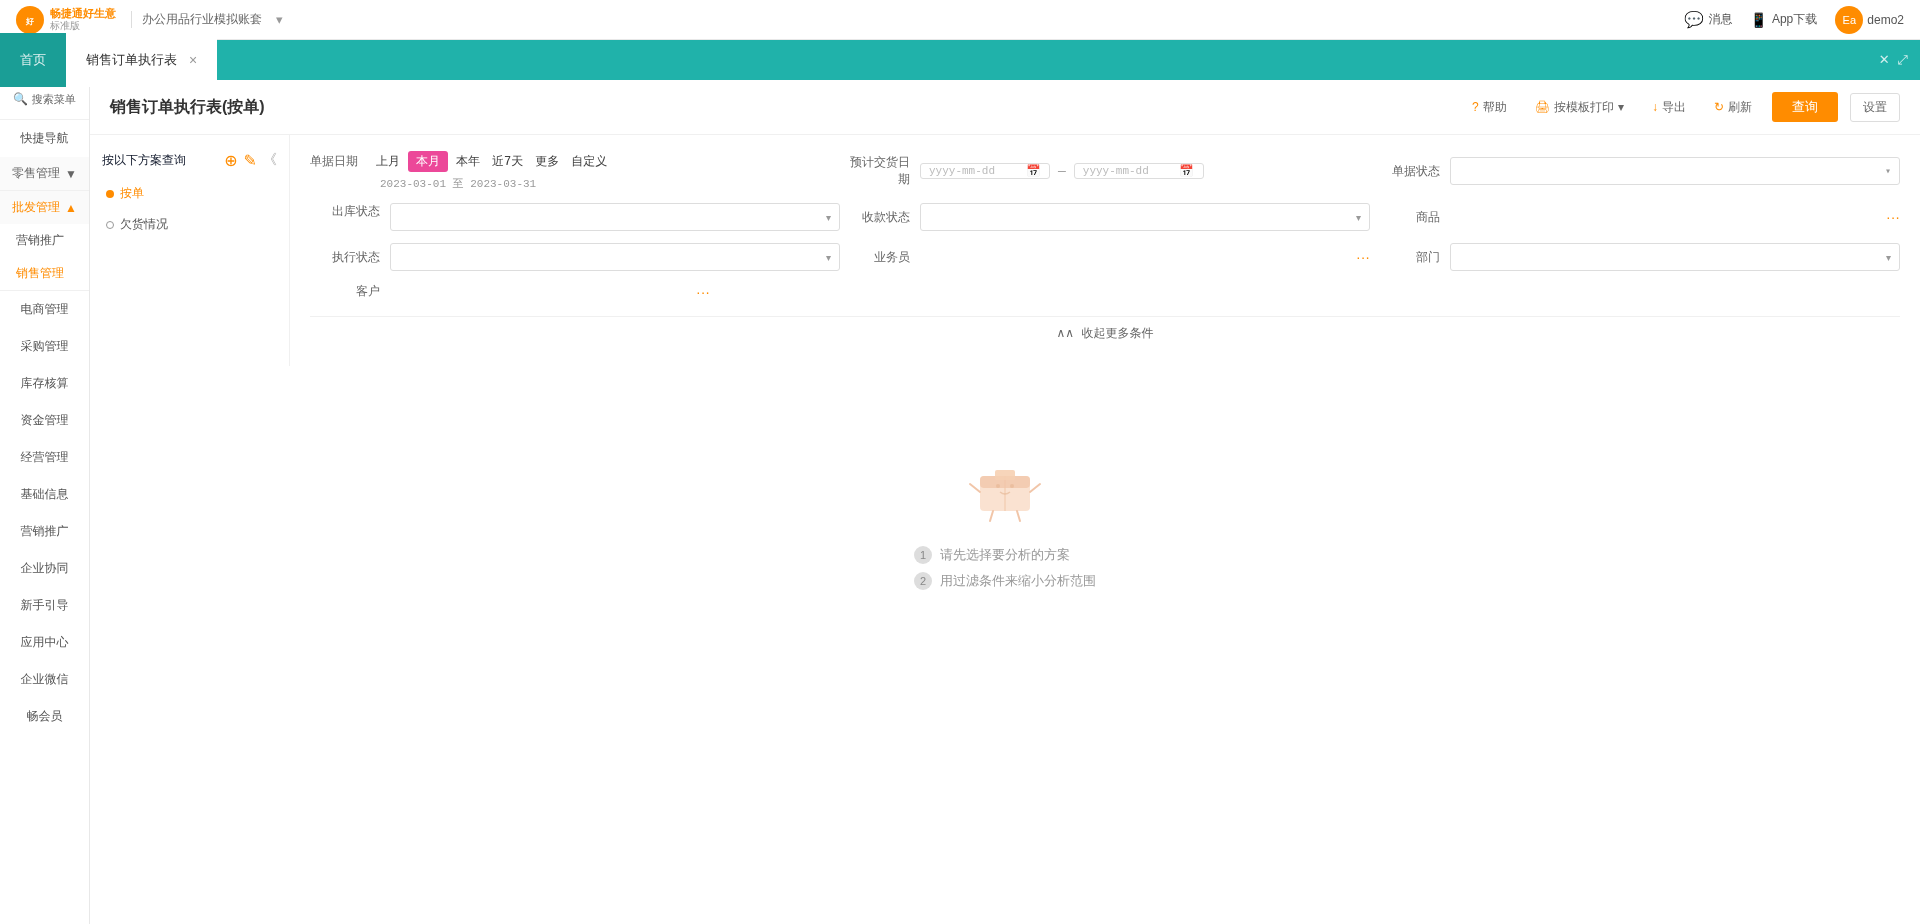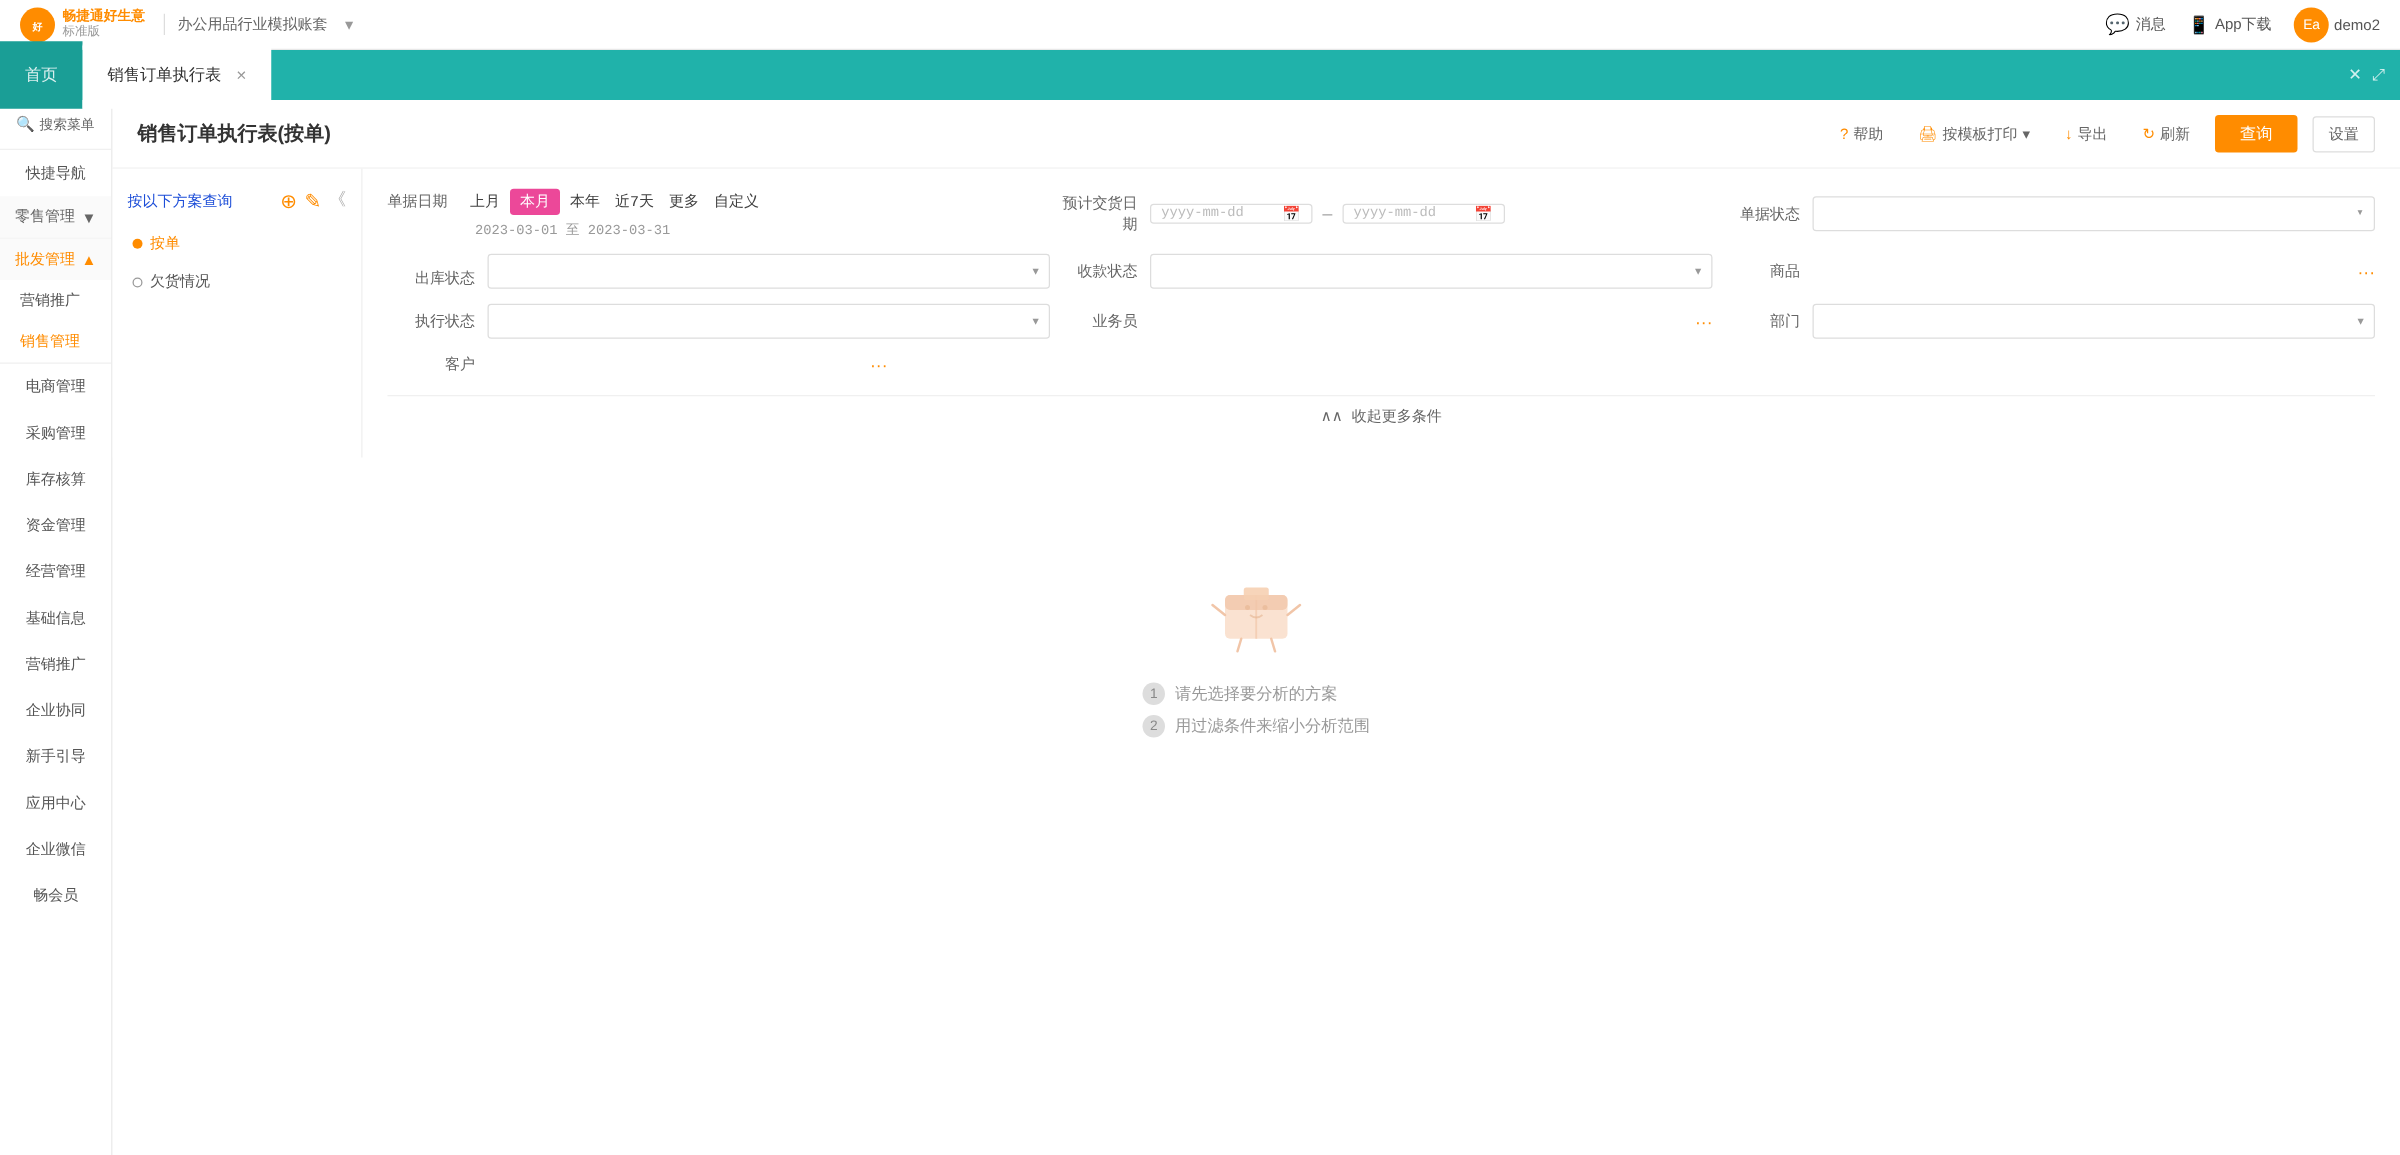--- a/index.html
+++ b/index.html
@@ -543,21 +543,21 @@
           <div class="action-btn secondary">
             <span>设置</span>
           </div>
         </div>
       </div>
 
       <div class="filter-panel">
 
         <div class="filter-left">
           <div class="filter-left-header">
-            <span style="font-size:12px;color:#1d4ed8;">按以下方案查询</span>
+            <span style="font-size:12px;color:#0f172a;">按以下方案查询</span>
             <div class="filter-left-icons">
               <span class="orange-text" style="cursor:pointer; font-size:16px;">⊕</span>
               <span class="orange-text" style="cursor:pointer; font-size:16px;">✎</span>
               <span style="cursor:pointer; color:#aaa;">《</span>
             </div>
           </div>
           <div class="filter-option active">
             <div class="dot"></div>
             <span>按单</span>
           </div>
@@ -605,21 +605,21 @@
               <span class="filter-label">单据状态</span>
               <div class="select-field" style="flex:1;">
                 <span></span>
                 <span class="select-arrow">▾</span>
               </div>
             </div>
           </div>
 
           <div style="display:grid; grid-template-columns:1fr 1fr 1fr; gap:0; margin-bottom:12px;">
 
-            <div style="display:flex; align-items:flex-end;font-family:Liberation Serif, serif;">
+            <div style="display:flex; align-items:flex-start;font-family:Liberation Serif, serif;">
               <span class="filter-label">出库状态</span>
               <div class="select-field" style="flex:1;">
                 <span></span>
                 <span class="select-arrow">▾</span>
               </div>
             </div>
 
             <div style="display:flex; align-items:center;">
               <span class="filter-label">收款状态</span>
               <div class="select-field" style="flex:1;">

